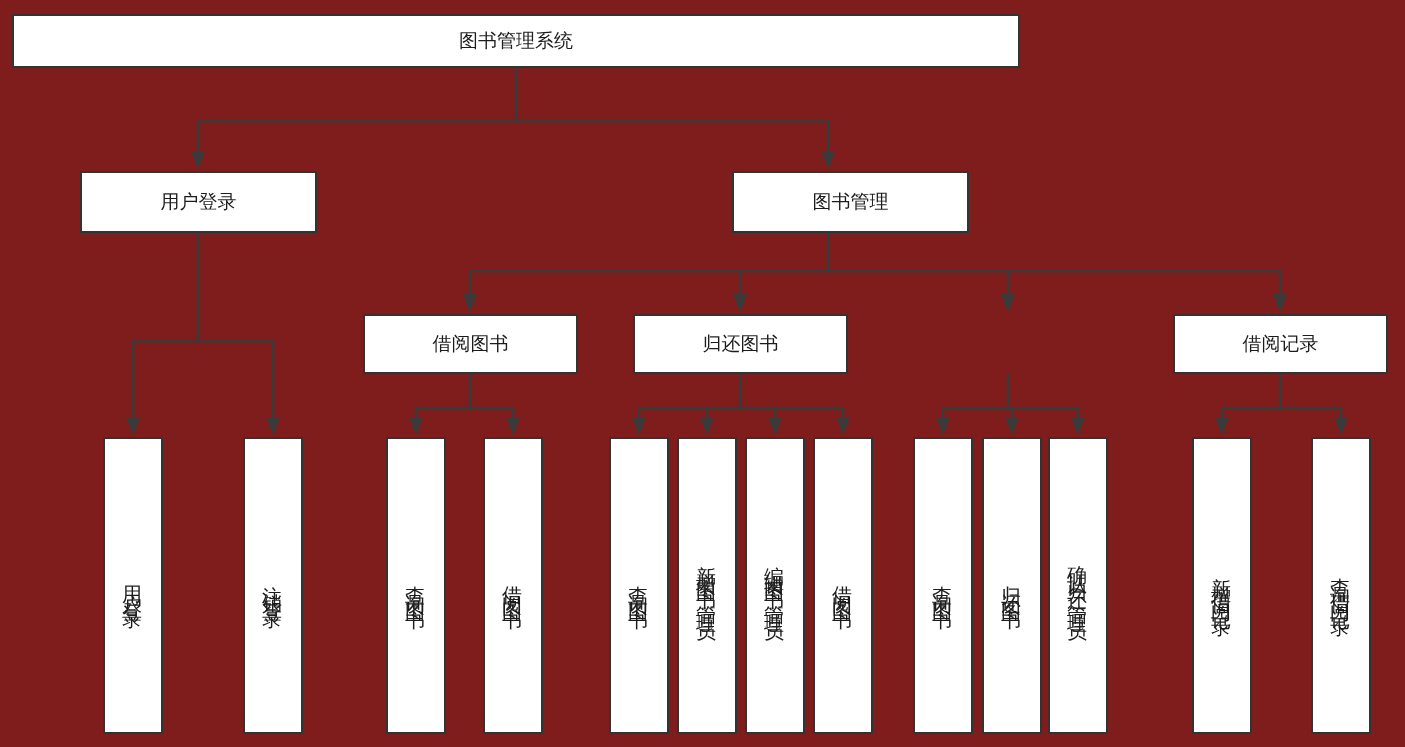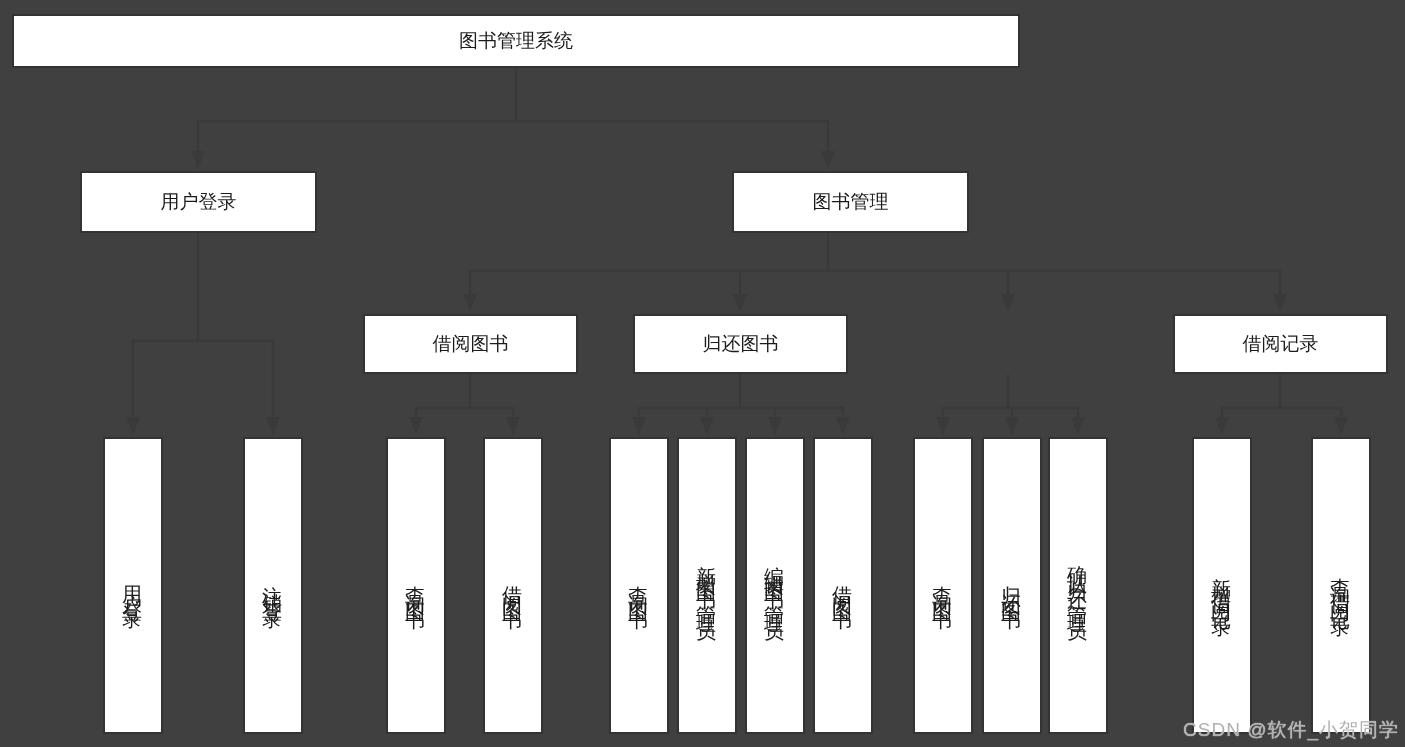--- a/index.html
+++ b/index.html
@@ -1,20 +1,20 @@
 <!DOCTYPE html>
 <html><head>
 <meta charset="utf-8">
 <style>
   html, body { margin: 0; padding: 0; background: #ffffff; }
   .canvas {
     position: relative;
     width: 1405px;
     height: 747px;
-    background: #404040;
+    background: #7f1d1d;
     font-family: "Liberation Sans", "DejaVu Sans", sans-serif;
     overflow: hidden;
     text-align: right;
   }
   .connectors {
     position: absolute;
     left: 0; top: 0;
     width: 1405px; height: 747px;
   }
   .box {
@@ -186,15 +186,14 @@
     <span class="vtext">确认归还（管理员）</span>
   </div>
 
   <div class="box leaf" style="left:1192px">
     <span class="vtext">新增借阅记录</span>
   </div>
   <div class="box leaf" style="left:1311px">
     <span class="vtext">查询借阅记录</span>
   </div>
 
-  <div class="watermark">CSDN @软件_小贺同学</div>
 
 </div>
 
 </body></html>

